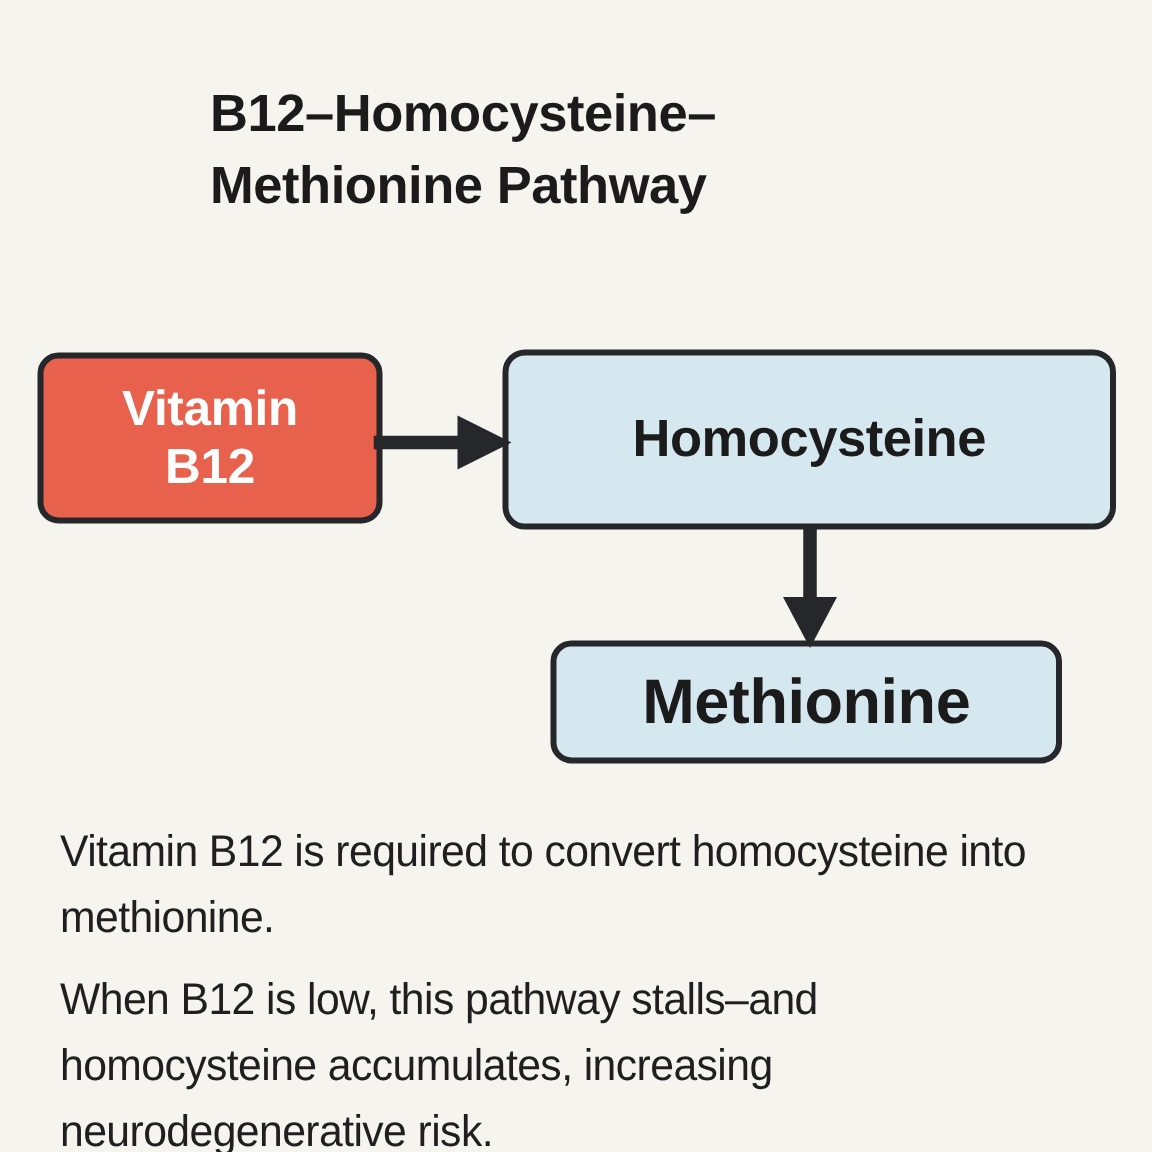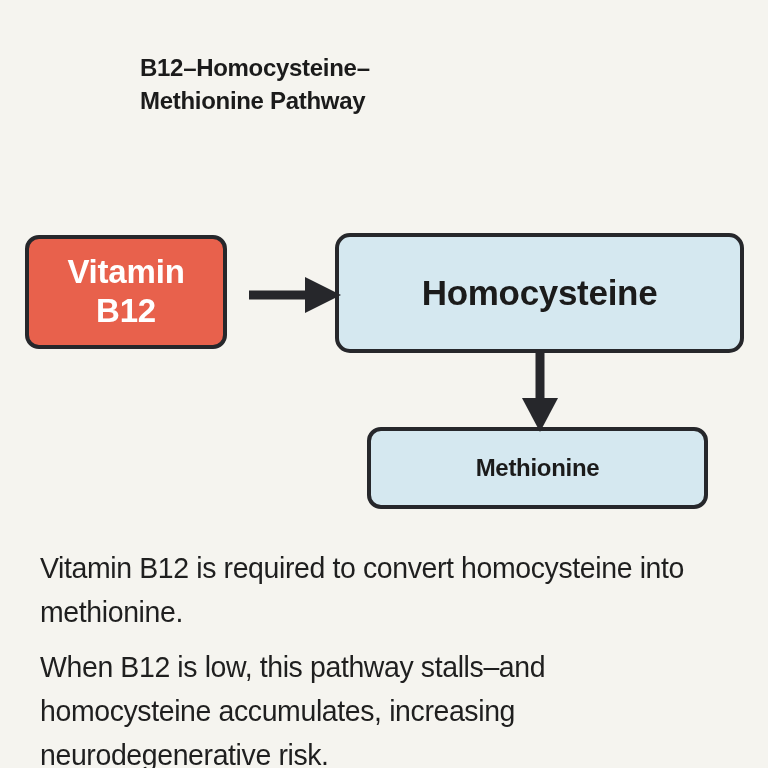--- a/index.html
+++ b/index.html
@@ -19,21 +19,21 @@
     height: 768px;
     background: #f5f4ef;
   }
 
   
   .title {
     position: absolute;
     left: 140px;
     top: 52px;
     width: 560px;
-    font-size: 24px;
+    font-size: 35px;
     font-weight: bold;
     line-height: 1.36;
     letter-spacing: -0.3px;
     color: #1b1b1b;
     white-space: pre-line;
   }
 
   
   .node {
     position: absolute;
@@ -44,21 +44,21 @@
     align-items: center;
     justify-content: center;
     text-align: center;
     font-weight: bold;
     line-height: 1.18;
     white-space: pre-line;
   }
   .node-b12 {
     left: 25px;
     top: 235px;
-    width: 202px;
+    width: 230px;
     height: 114px;
     background: #e8614c;
     color: #ffffff;
     font-size: 33px;
     letter-spacing: -0.2px;
   }
   .node-homocysteine {
     left: 335px;
     top: 233px;
     width: 409px;
@@ -69,21 +69,21 @@
     letter-spacing: -0.3px;
     border-radius: 15px;
   }
   .node-methionine {
     left: 367px;
     top: 427px;
     width: 341px;
     height: 82px;
     background: #d5e8f0;
     color: #1b1b1b;
-    font-size: 24px;
+    font-size: 42px;
     letter-spacing: -0.3px;
   }
 
   
   .arrow {
     position: absolute;
   }
   .arrow-h {
     left: 249px;
     top: 274px;

